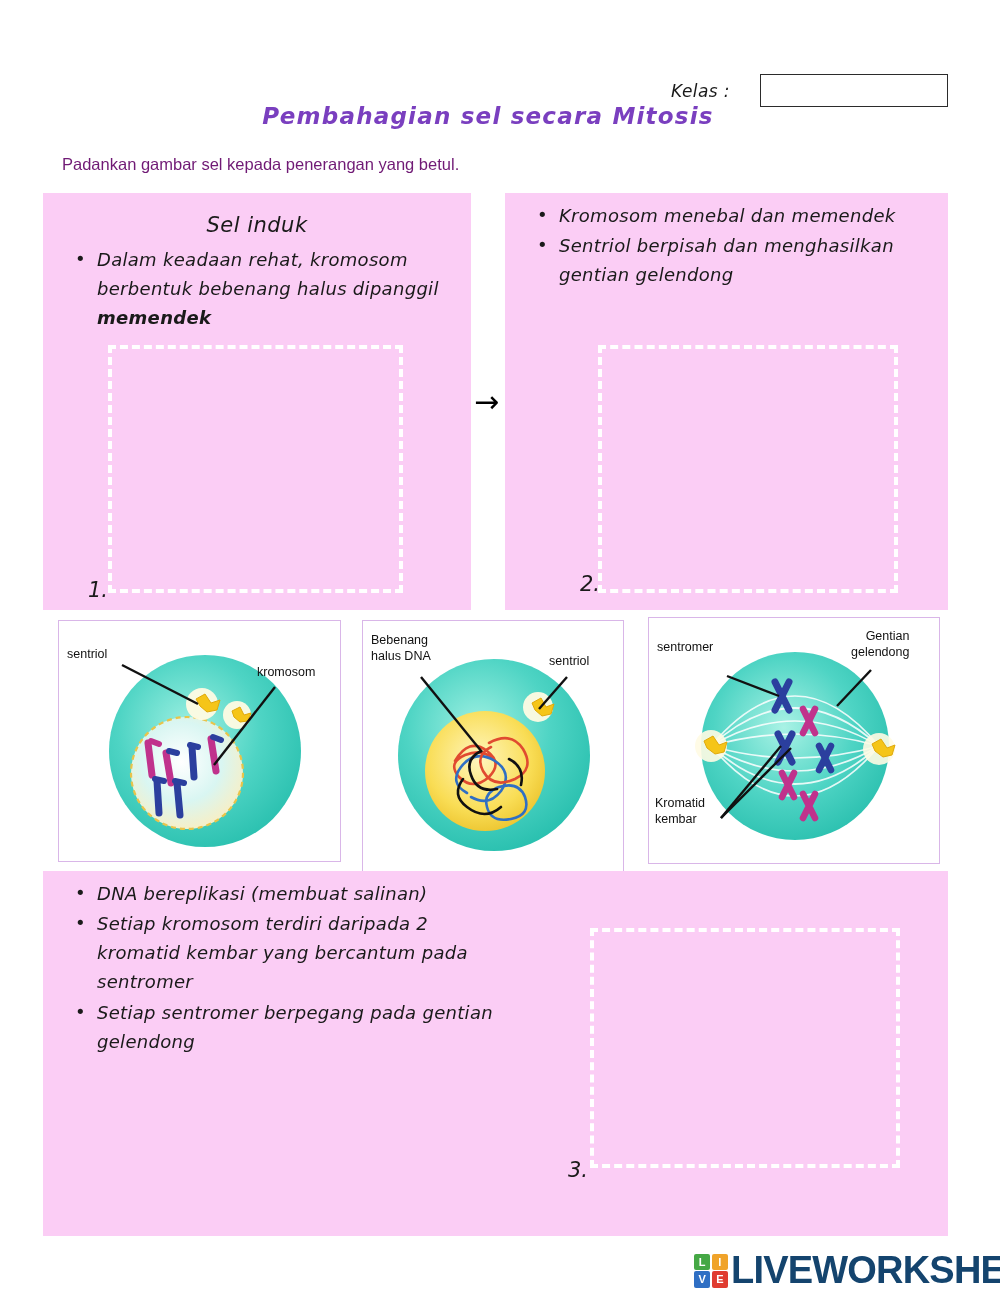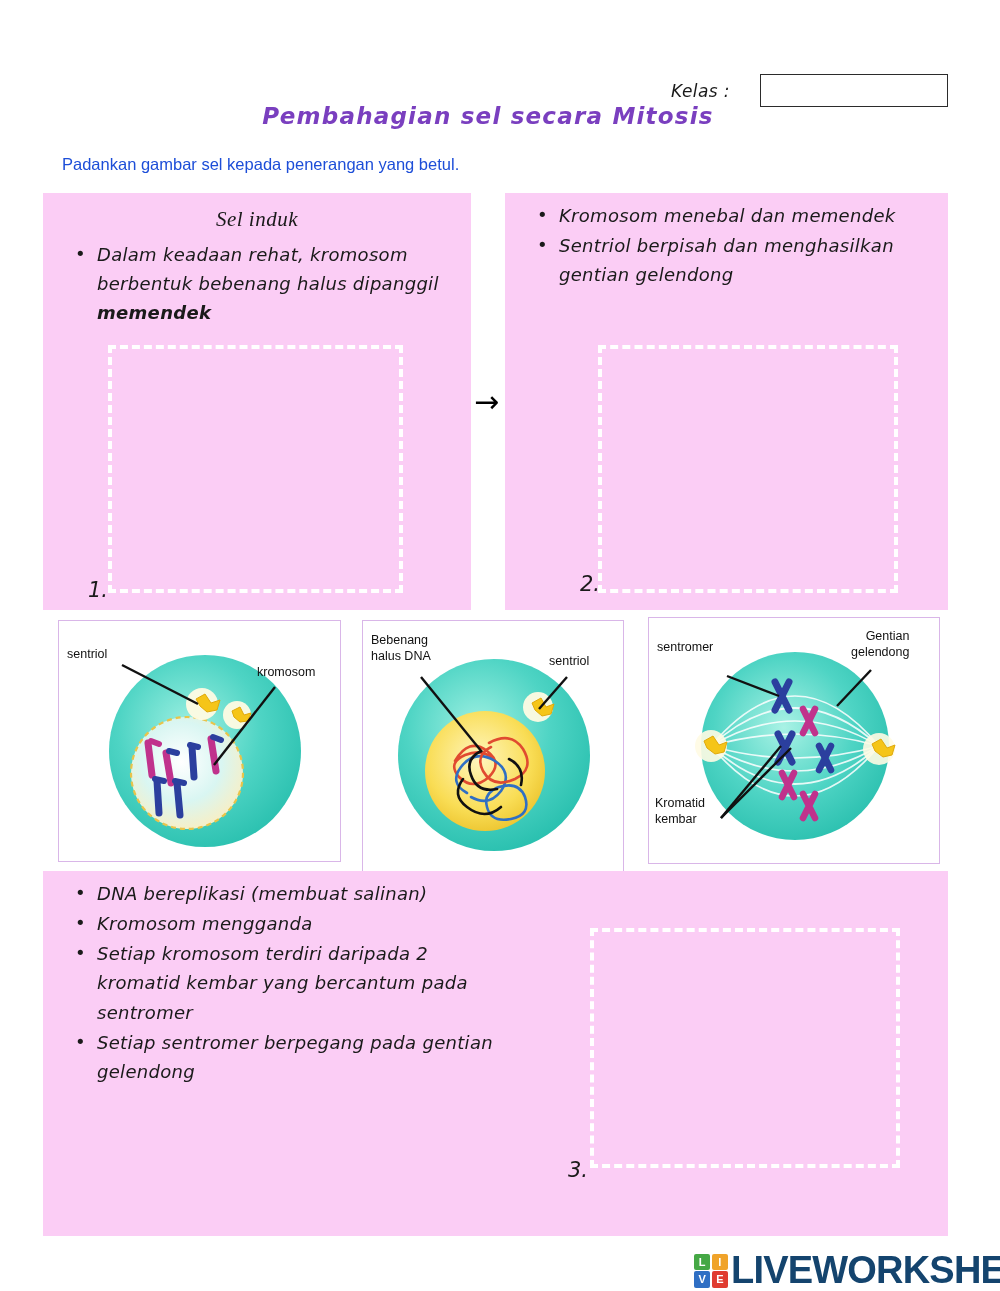--- a/index.html
+++ b/index.html
@@ -51,44 +51,43 @@
     letter-spacing: 1.2px;
     transform: translateX(-12px);
   }
 
   .instruction {
     position: absolute;
     top: 155px;
     left: 62px;
     font-family: "Liberation Sans", sans-serif;
     font-size: 16.5px;
-    color: #1d4ed8;
+    color: #701a75;
   }
 
   
   .pink {
     position: absolute;
     background: #fbcdf5;
   }
   .panel-top-left  { left: 43px;  top: 193px;  width: 428px; height: 417px; }
   .panel-top-right { left: 505px; top: 193px;  width: 443px; height: 417px; }
   .panel-bottom    { left: 43px;  top: 871px;  width: 905px; height: 365px; }
 
   .hand {
     font-family: "DejaVu Sans", sans-serif;
     font-style: italic;
     color: #1a1a1a;
   }
 
   .panel-heading {
     text-align: center;
     font-size: 21px;
-    padding-top: 14px;
+    padding-top: 20px;
     letter-spacing: .5px;
-    font-family: Liberation Serif, serif;
   }
 
   ul.bullets {
     margin: 8px;
     padding: 0 14px 0 46px;
     list-style: none;
   }
   ul.bullets li {
     position: relative;
     font-size: 18px;
@@ -376,21 +375,20 @@
     <line x1="78" y1="58" x2="130" y2="78" stroke="#111" stroke-width="2.4"></line>
     <line x1="222" y1="52" x2="188" y2="88" stroke="#111" stroke-width="2.4"></line>
     <line x1="72" y1="200" x2="132" y2="128" stroke="#111" stroke-width="2.4"></line>
     <line x1="72" y1="200" x2="142" y2="130" stroke="#111" stroke-width="2.4"></line>
   </svg>
 </div>
 
 <div class="pink panel-bottom">
   <ul class="bullets hand bt-list">
     <li>DNA bereplikasi (membuat salinan)</li>
-    <li>Kromosom mengganda</li>
     <li>Setiap kromosom terdiri daripada 2 kromatid kembar yang bercantum pada sentromer</li>
     <li>Setiap sentromer berpegang pada gentian gelendong</li>
   </ul>
 </div>
 <div class="dropzone dz-3"></div>
 <div class="dz-num hand num-3">3.</div>
 
 <div class="lw-logo">
   <div class="lw-grid">
     <div class="lw-sq lw-l">L</div>

